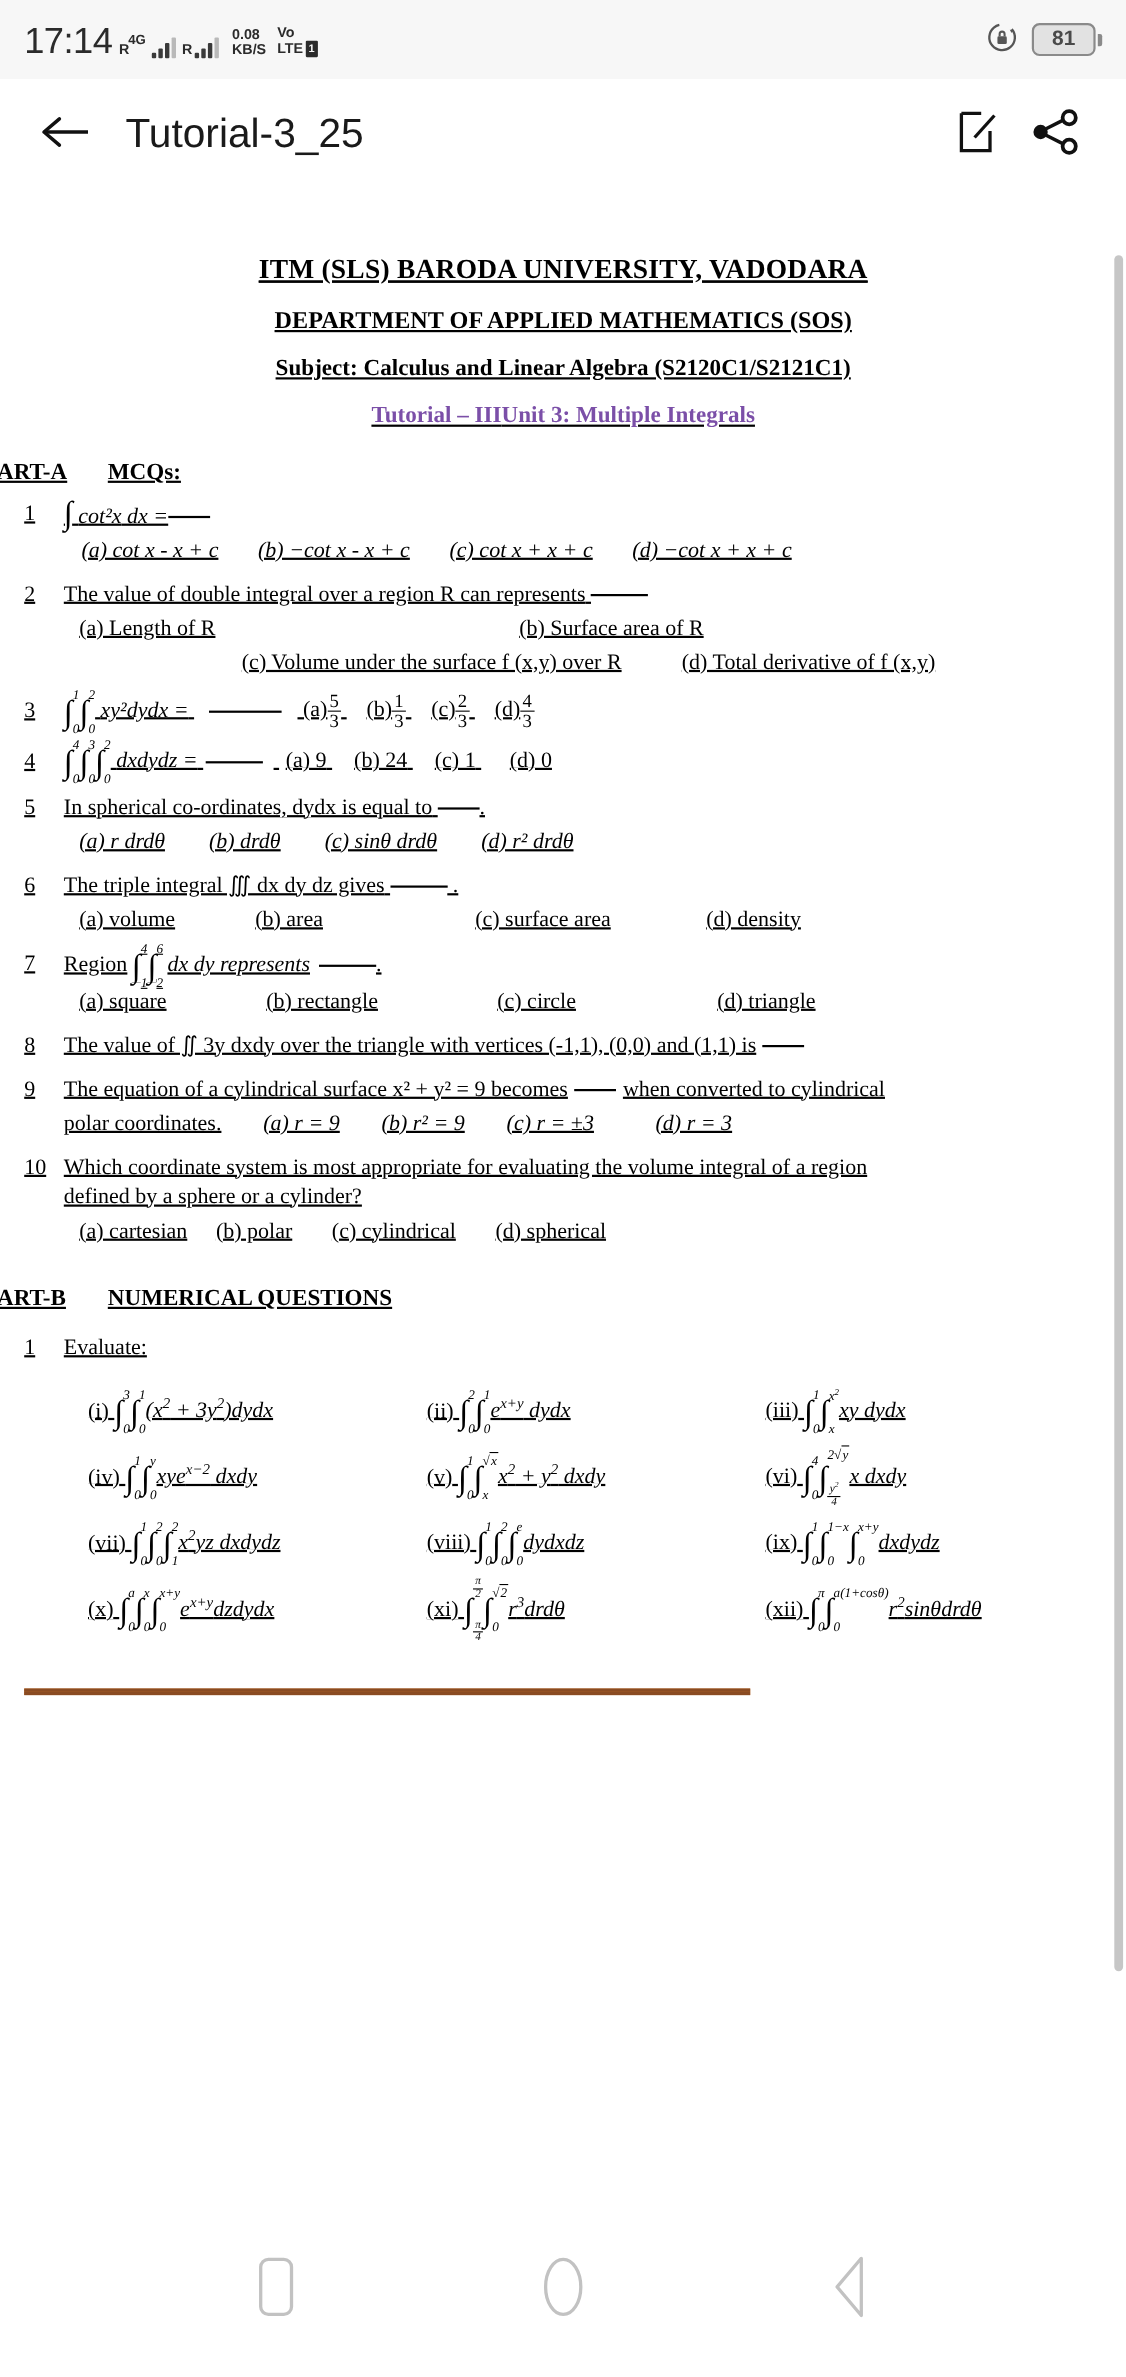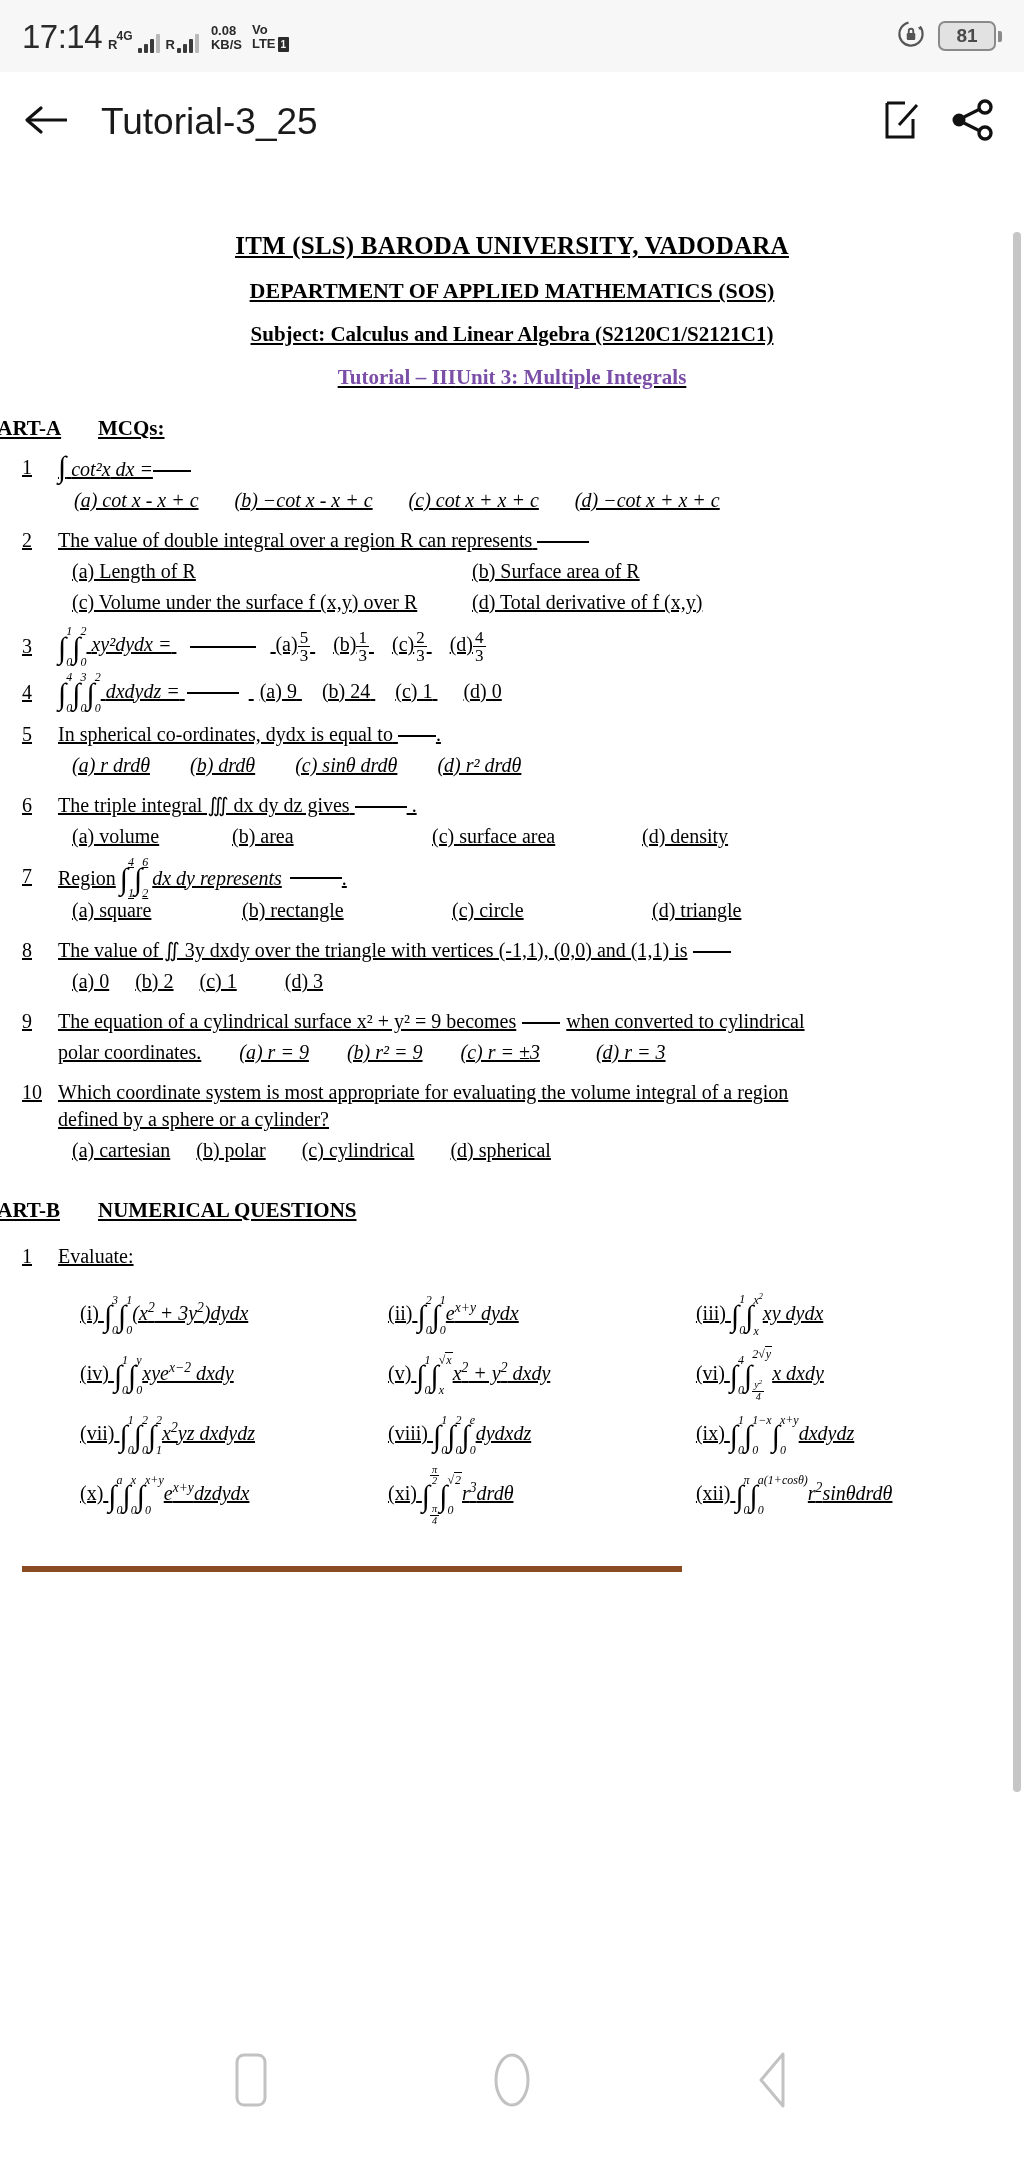--- a/index.html
+++ b/index.html
@@ -70,21 +70,21 @@
   }
   .battery-cap {
     width: 4px; height: 11px; background: #8a8a8a;
     border-radius: 0 2px 2px 0; margin-left: 2px;
   }
   
   .appbar {
     height: 100px; width: 100%;
     background: #ffffff;
     display: flex; align-items: center;
-    padding: 0 15px;
+    padding: 0 28px;
   }
   .back-btn { width: 64px; display: flex; align-items: center; justify-content: center; }
   .appbar-title {
     font-family: "Liberation Sans", sans-serif;
     font-size: 37px; color: #1a1a1a; margin-left: 22px;
     white-space: nowrap;
   }
   .appbar-spacer { flex: 1; }
   .appbar-action { width: 72px; display: flex; align-items: center; justify-content: center; }
   
@@ -306,21 +306,21 @@
     </div>
 
     <div class="q">
       <span class="q-num">2</span>
       <span class="q-body">
         <span><span>The value of double integral over a region R can represents</span> <span class="ul ul-m"></span></span>
         <div class="opts" style="padding-left:14px;">
           <span class="opt" style="width:400px;">(a) Length of R</span>
           <span class="opt">(b) Surface area of R</span>
         </div>
-        <div class="opts" style="padding-left:14px;">
+        <div class="opts" style="padding-left:14px;justify-content:center;">
           <span class="opt" style="width:400px;">(c) Volume under the surface f (x,y) over R</span>
           <span class="opt">(d) Total derivative of f (x,y)</span>
         </div>
       </span>
     </div>
 
     <div class="q" style="align-items:center;">
       <span class="q-num">3</span>
       <span class="q-body">
         <span class="int">
@@ -437,26 +437,20 @@
           <span class="opt" style="width:200px;">(c) circle</span>
           <span class="opt">(d) triangle</span>
         </div>
       </span>
     </div>
 
     <div class="q">
       <span class="q-num">8</span>
       <span class="q-body">
         <span>The value of ∬ 3y dxdy over the triangle with vertices (-1,1), (0,0) and (1,1) is</span><span class="ul ul-s" style="margin-left:6px;"></span>
-        <div class="opts" style="padding-left:14px; gap:26px;">
-          <span class="opt">(a) 0</span>
-          <span class="opt">(b) 2</span>
-          <span class="opt">(c) 1</span>
-          <span class="opt" style="margin-left:22px;">(d) 3</span>
-        </div>
       </span>
     </div>
 
     <div class="q">
       <span class="q-num">9</span>
       <span class="q-body">
         <span>The equation of a cylindrical surface x² + y² = 9 becomes</span><span class="ul ul-s" style="margin:0 6px;"></span><span>when converted to cylindrical</span>
         <div class="opts" style="gap:16px;">
           <span class="opt">polar coordinates.</span>
           <span class="opt itl" style="margin-left:22px;">(a) r = 9</span>

